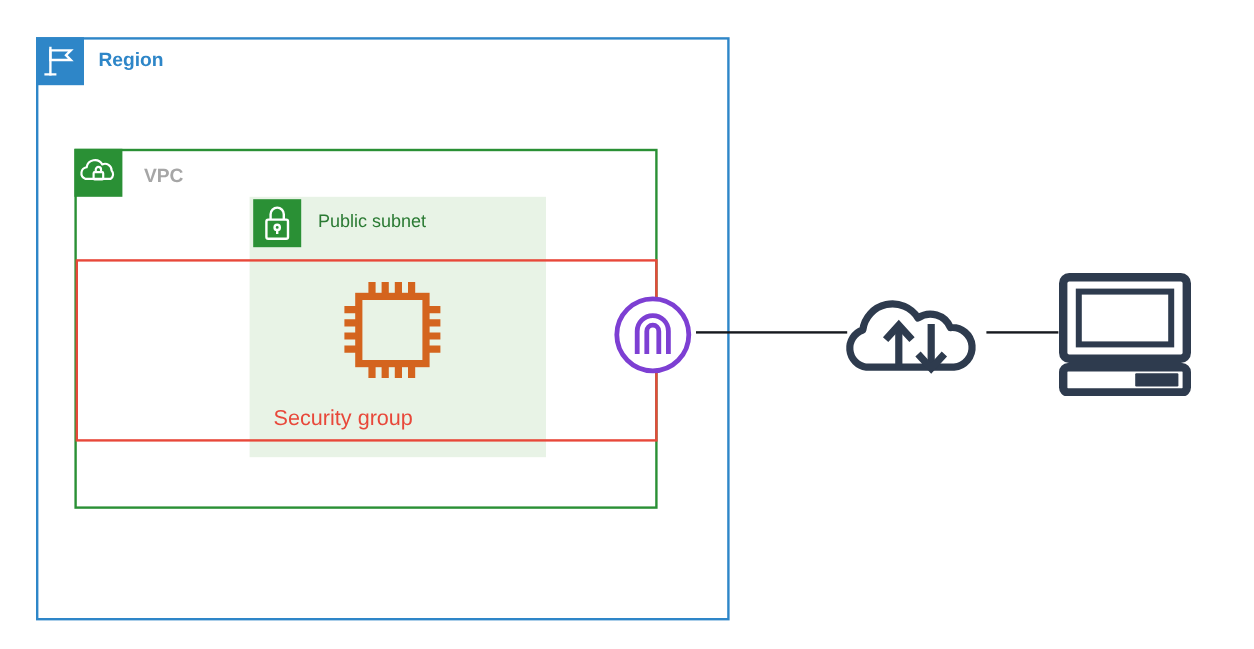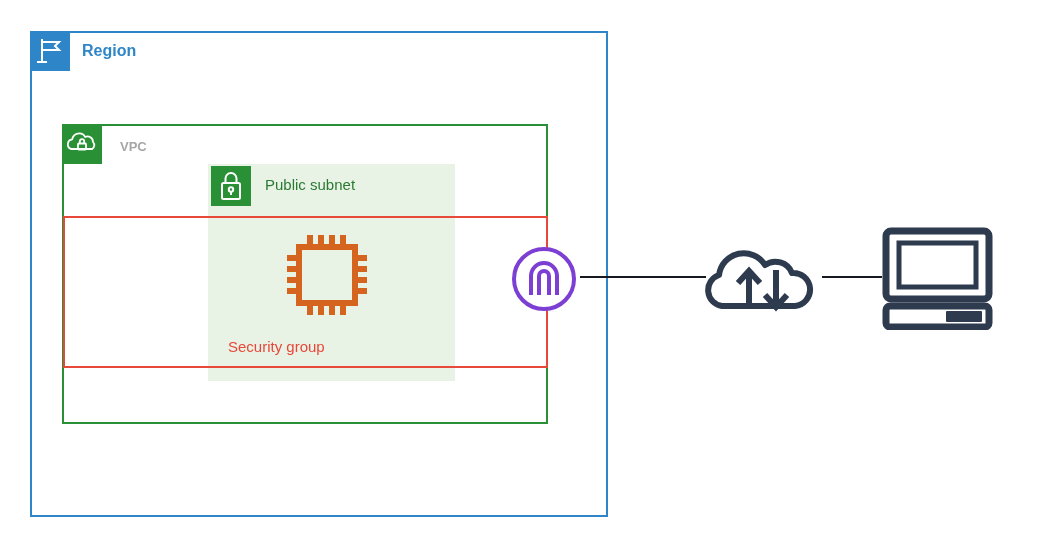--- a/index.html
+++ b/index.html
@@ -56,21 +56,21 @@
   }
   .vpc-icon {
     position: absolute;
     left: 62px; top: 124px;
     width: 40px; height: 40px;
     background: #2A9035;
   }
   .vpc-label {
     position: absolute;
     left: 120px; top: 139px;
-    font-size: 13px;
+    font-size: 16px;
     font-weight: bold;
     color: #A6A6A6;
     white-space: nowrap;
   }
 
   
   .subnet-fill {
     position: absolute;
     left: 208px; top: 164px;
     width: 247px; height: 217px;
@@ -96,21 +96,21 @@
     position: absolute;
     left: 63px; top: 216px;
     width: 485px; height: 152px;
     border: 2px solid #E8483A;
     box-sizing: border-box;
     background: transparent;
   }
   .sg-label {
     position: absolute;
     left: 228px; top: 338px;
-    font-size: 15px;
+    font-size: 18px;
     color: #E8483A;
     white-space: nowrap;
   }
 
   
   .ec2-icon {
     position: absolute;
     left: 280px; top: 228px;
     width: 94px; height: 94px;
   }

